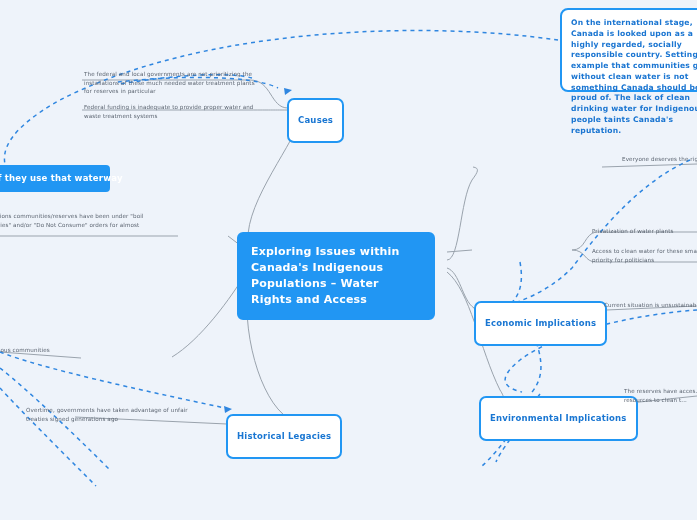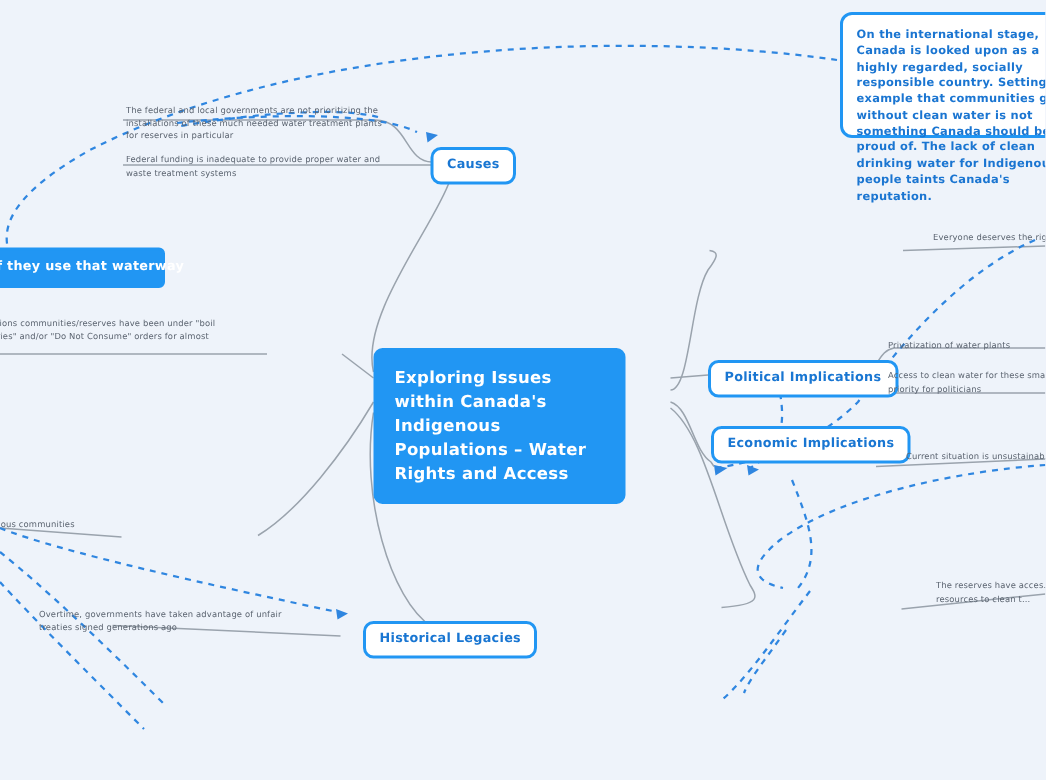--- a/index.html
+++ b/index.html
@@ -29,21 +29,21 @@
     position: absolute;
     box-sizing: border-box;
     background: #ffffff;
     border: 2px solid #2196f3;
     border-radius: 7px;
     color: #1976d2;
     font-weight: bold;
     font-size: 8.5px;
     letter-spacing: 0.2px;
     line-height: 1.25;
-    padding: 5px 9px;
+    padding: 15px 9px;
     white-space: nowrap;
     text-align: center;
   }
   .node.root {
     background: #2196f3;
     border-color: #2196f3;
     color: #ffffff;
     font-size: 11px;
     line-height: 1.45;
     text-align: left;
@@ -133,33 +133,33 @@
     </g>
 
     <g fill="#2f86e0">
       <path d="M224,406 l8,3 l-7,4 z"></path>
       <path d="M476,310 l9,2 l-8,5 z"></path>
       <path d="M498,310 l8,3 l-7,4 z"></path>
       <path d="M284,88 l8,2 l-7,5 z"></path>
     </g>
   </svg>
 
-  <div class="node root" style="left:249px; top:232px; width:168px;">Exploring Issues within Canada's Indigenous Populations – Water Rights and Access</div>
+  <div class="node root" style="left:237px; top:232px; width:198px;">Exploring Issues within Canada's Indigenous Populations – Water Rights and Access</div>
 
   <div class="node" style="left:287px; top:98px;">Causes</div>
 
 
 
-  <div class="node" style="left:226px; top:414px;margin-left:16px;">Historical Legacies</div>
+  <div class="node" style="left:226px; top:414px;">Historical Legacies</div>
 
 
-  <div class="node" style="left:472px; top:240px;">Political Implications</div>
 
-  <div class="node" style="left:474px; top:284px;">Economic Implications</div>
+  <div class="node" style="left:474px; top:301px;">Economic Implications</div>
 
+  <div class="node" style="left:479px; top:396px;">Environmental Implications</div>
 
   <div class="node selected" style="left:-62px; top:165px; width:172px; text-align:right;">...assing if they use that waterway</div>
 
   <div class="node callout" style="left:560px; top:8px; width:172px; height:84px;">On the international stage, Canada is looked upon as a highly regarded, socially responsible country. Setting the example that communities go without clean water is not something Canada should be proud of. The lack of clean drinking water for Indigenous people taints Canada's reputation.</div>
 
   <div class="leaf" style="left:84px; top:70px; width:172px;">The federal and local governments are not prioritizing the installations of these much needed water treatment plants for reserves in particular</div>
   <div class="leaf" style="left:84px; top:103px; width:172px;">Federal funding is inadequate to provide proper water and waste treatment systems</div>
 
   <div class="leaf" style="left:-16px; top:212px; width:180px;">...Nations communities/reserves have been under "boil ...isories" and/or "Do Not Consume" orders for almost</div>
 

